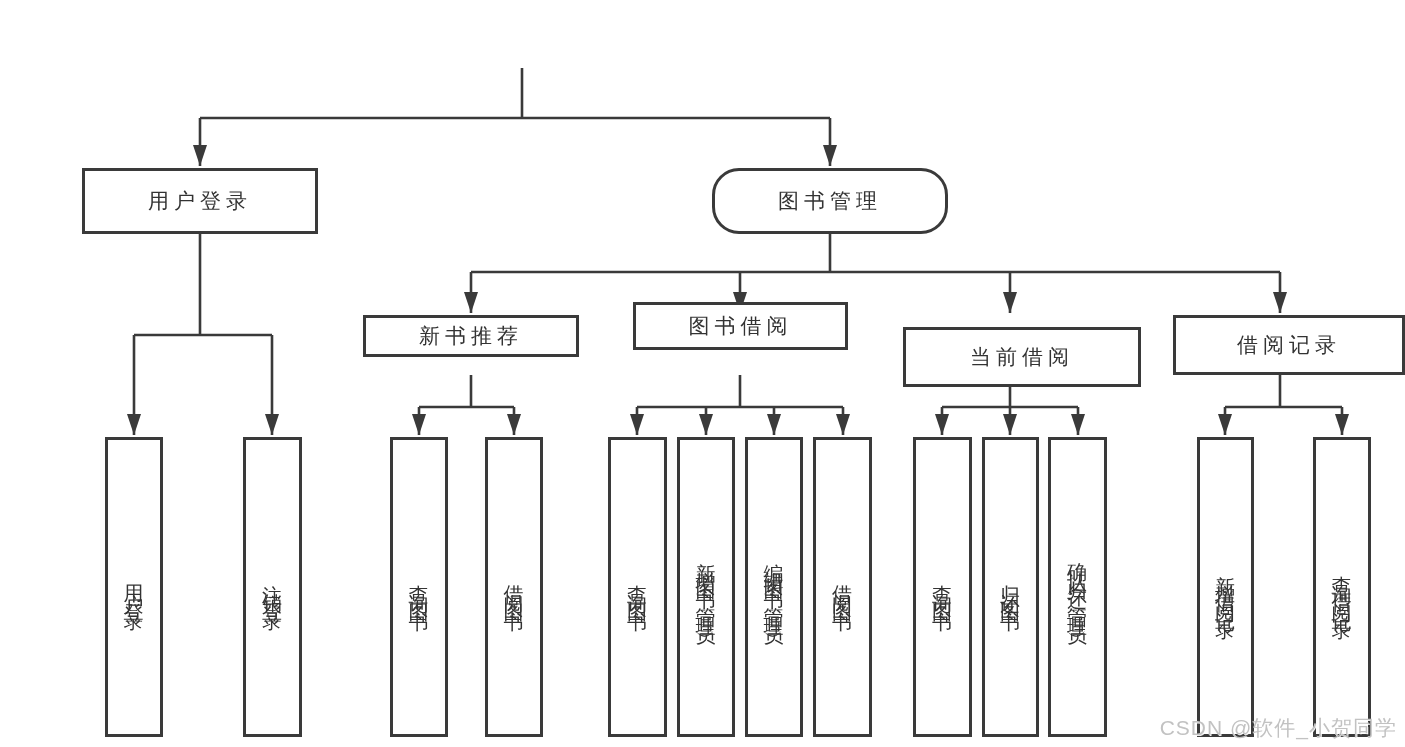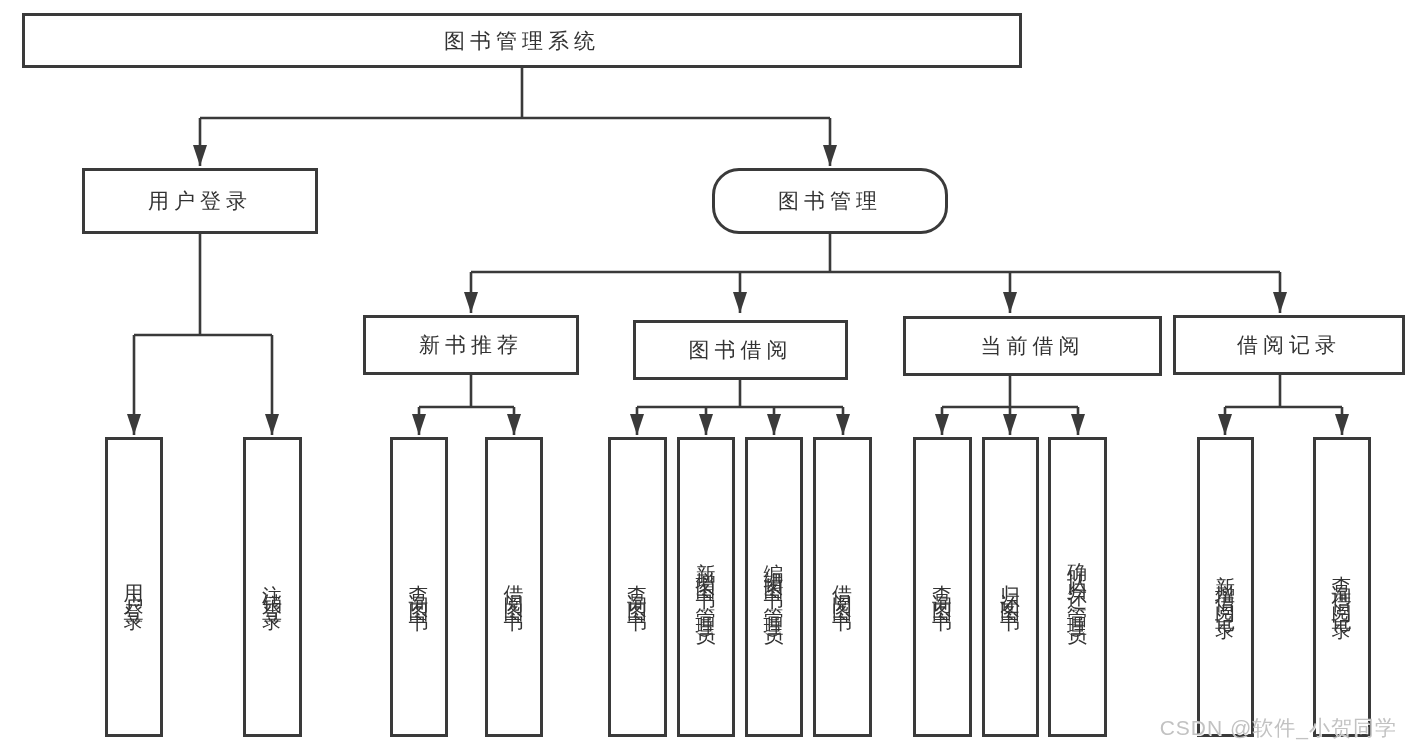--- a/index.html
+++ b/index.html
@@ -91,28 +91,27 @@
 
       <line x1="942" y1="407" x2="942" y2="435" marker-end="url(#arrow)"></line>
       <line x1="1010" y1="407" x2="1010" y2="435" marker-end="url(#arrow)"></line>
       <line x1="1078" y1="407" x2="1078" y2="435" marker-end="url(#arrow)"></line>
 
       <line x1="1225" y1="407" x2="1225" y2="435" marker-end="url(#arrow)"></line>
       <line x1="1342" y1="407" x2="1342" y2="435" marker-end="url(#arrow)"></line>
     </g>
   </svg>
 
-  <div class="node hbox" style="left:22px;top:13px;width:1000px;height:55px;">图书管理系统</div>
 
   <div class="node hbox" style="left:82px;top:168px;width:236px;height:66px;">用户登录</div>
   <div class="node hbox" style="left:712px;top:168px;width:236px;height:66px;border-radius:27px;">图书管理</div>
 
-  <div class="node hbox" style="left:363px;top:315px;width:216px;height:60px;">新书推荐</div>
-  <div class="node hbox" style="left:633px;top:320px;width:215px;height:60px;">图书借阅</div>
-  <div class="node hbox" style="left:903px;top:316px;width:259px;height:60px;">当前借阅</div>
+  <div class="node hbox" style="left:363px;top:315px;width:216px;height:42px;">新书推荐</div>
+  <div class="node hbox" style="left:633px;top:302px;width:215px;height:48px;">图书借阅</div>
+  <div class="node hbox" style="left:903px;top:327px;width:238px;height:60px;">当前借阅</div>
   <div class="node hbox" style="left:1173px;top:315px;width:232px;height:60px;">借阅记录</div>
 
   <div class="node vbox" style="left:105px;top:437px;width:58px;height:300px;">
     <span class="vtext">用户登录</span>
   </div>
   <div class="node vbox" style="left:243px;top:437px;width:59px;height:300px;">
     <span class="vtext">注销登录</span>
   </div>
 
   <div class="node vbox" style="left:390px;top:437px;width:58px;height:300px;">

